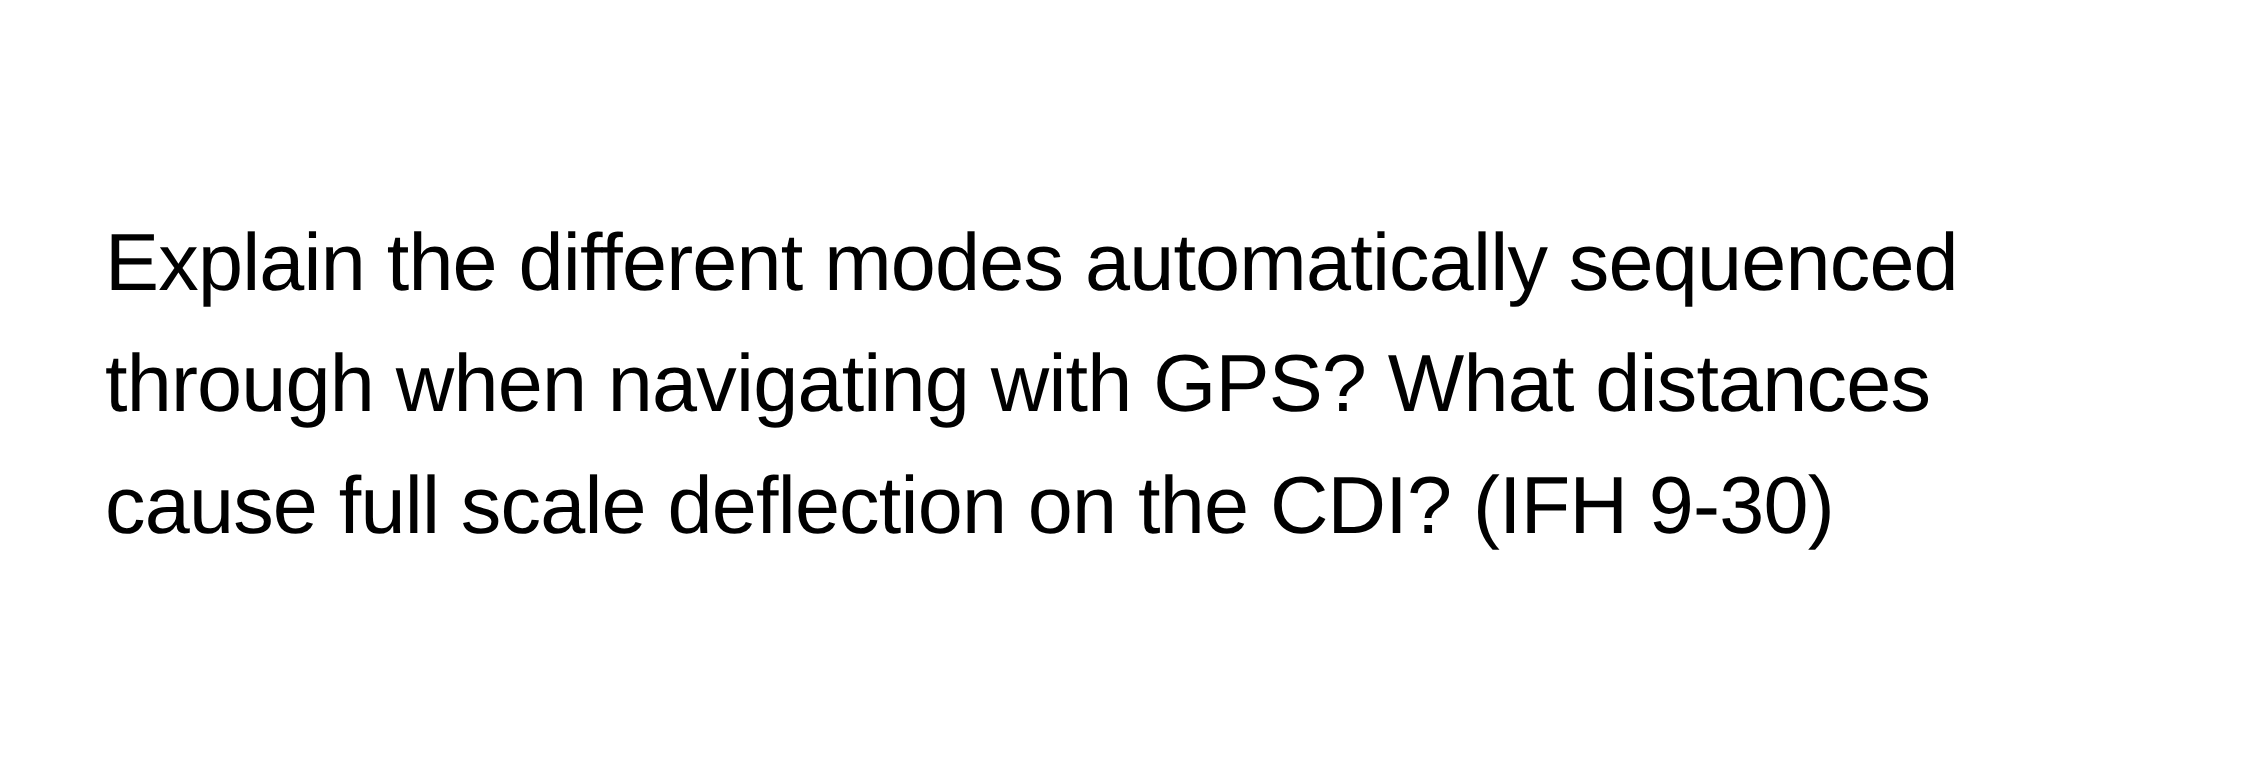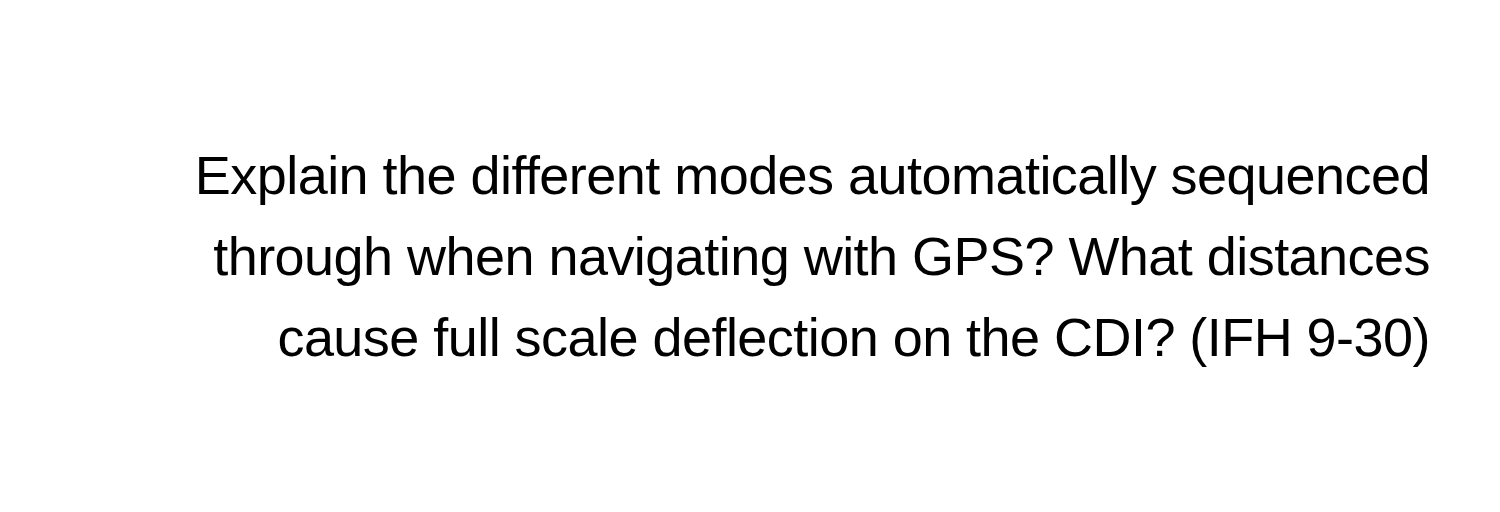--- a/index.html
+++ b/index.html
@@ -15,19 +15,18 @@
       display: flex;
       align-items: center;
       padding: 60px 70px;
     }
     .question-text {
       font-size: 54px;
       line-height: 1.5;
       color: #000000;
       font-weight: 400;
       letter-spacing: -0.01em;
-      text-align: right;
     }
   </style>
 </head>
 <body>
 
 <div class="question-text">Explain the different modes automatically sequenced through when navigating with GPS? What distances cause full scale deflection on the CDI? (IFH 9-30)</div>
 
 </body></html>

